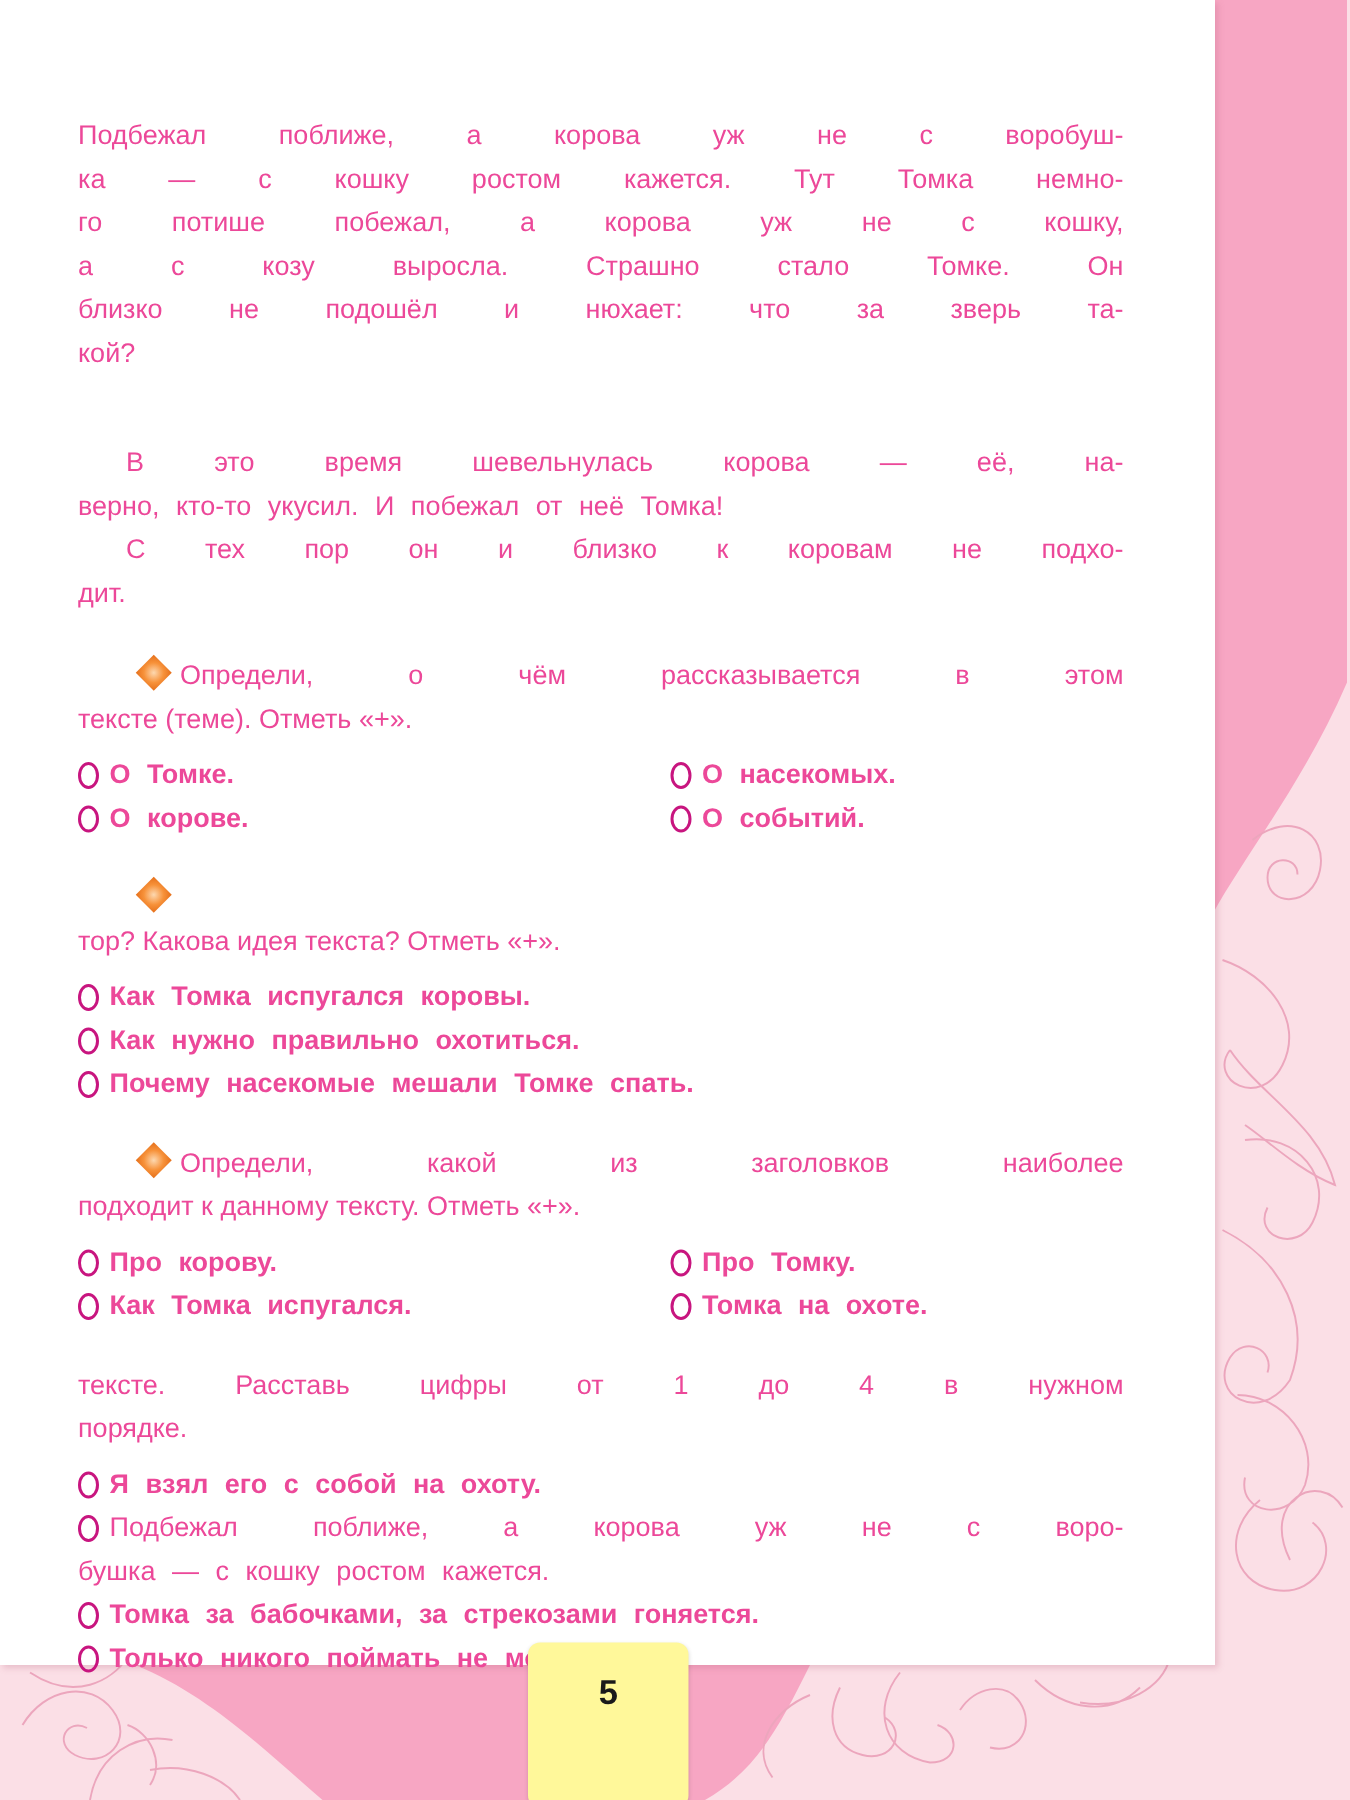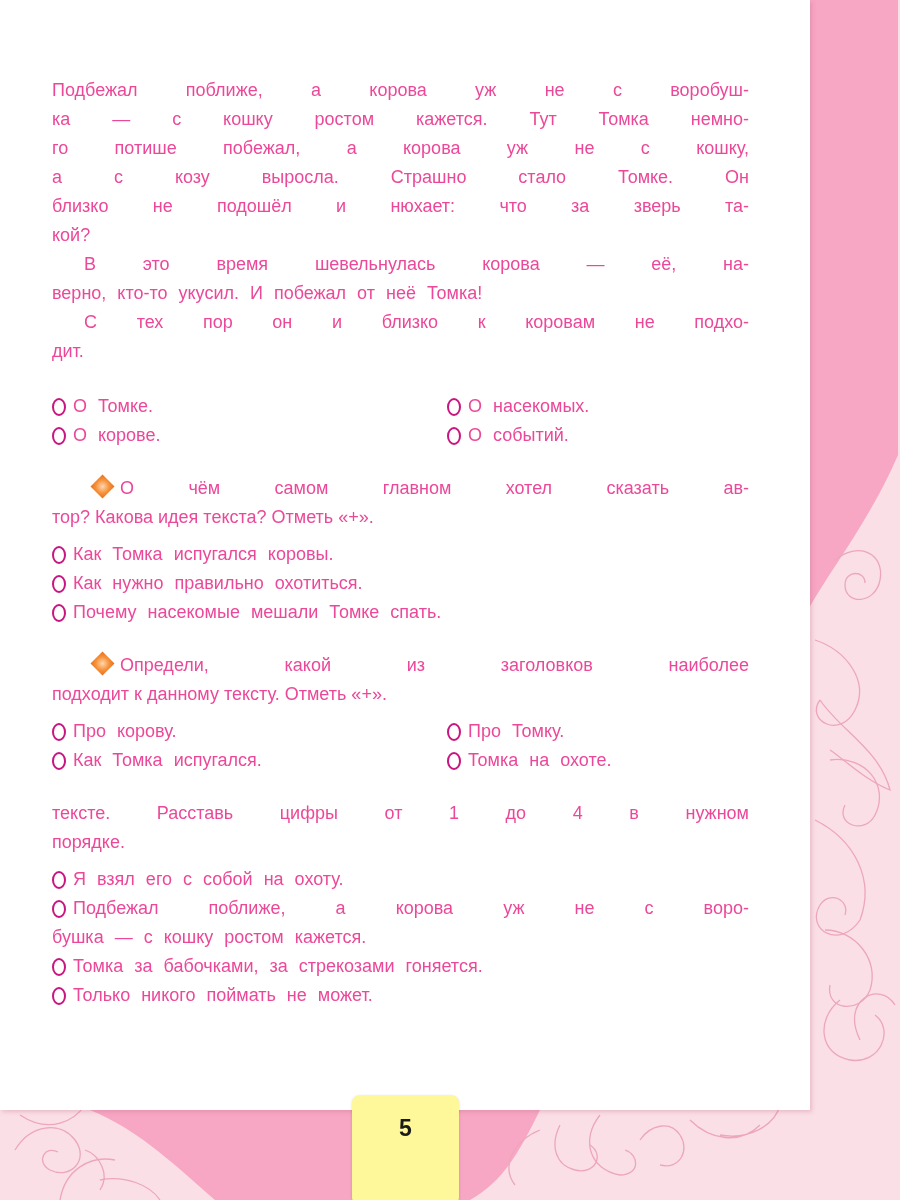--- a/index.html
+++ b/index.html
@@ -25,21 +25,21 @@
     .line.last { text-align-last:left; }
     .task { margin-top:24px; }
     .q { position:relative; }
     .diamond {
       display:inline-block; width:17px; height:17px; transform:rotate(45deg);
       background: radial-gradient(circle at 50% 50%, #fdd8b0 0%, #f7923a 55%, #e56f1a 100%);
       margin-left:42px; margin-right:9px; vertical-align:-1px;
     }
     .opts { margin-top:8px; }
     .opt-row { display:flex; height:29px; align-items:center; }
-    .opt { display:flex; align-items:center; word-spacing:6px; }
+    .opt { display:flex; align-items:center; word-spacing:6px;font-weight:bold; }
     .opt.col2 { position:absolute; left:395px;justify-content:space-between; }
     .opt-row { position:relative; }
     .circle {
       width:14px; height:18px; border:2px solid #c8157f; border-radius:50%;
       margin-right:7px; box-sizing:border-box; flex:none;
     }
     .pagenum {
       position:absolute; left:352px; top:1095px; width:107px; height:110px;
       background:#fff89a; border-radius:8px;
       box-shadow:0 1px 3px rgba(0,0,0,0.15);
@@ -82,30 +82,34 @@
     <div>
       <p class="para">
         <span class="line">Подбежал поближе, а корова уж не с воробуш-</span>
         <span class="line">ка — с кошку ростом кажется. Тут Томка немно-</span>
         <span class="line">го потише побежал, а корова уж не с кошку,</span>
         <span class="line">а с козу выросла. Страшно стало Томке. Он</span>
         <span class="line">близко не подошёл и нюхает: что за зверь та-</span>
         <span class="line last">кой?</span>
       </p>
       <p class="para">
-        <span class="line" style="padding-left:32px;">В это время шевельнулась корова — её, на-</span>
+        <span class="line" style="padding-left:32px;margin-top:44px;">В это время шевельнулась корова — её, на-</span>
         <span class="line last">верно, кто-то укусил. И побежал от неё Томка!</span>
       </p>
       <p class="para">
         <span class="line" style="padding-left:32px;">С тех пор он и близко к коровам не подхо-</span>
         <span class="line last">дит.</span>
       </p>
     </div>
 
     <div class="task" style="margin-top:26px;">
+      <div class="q">
+        <span class="line"><span class="diamond"></span><span>Определи, о чём рассказывается в этом</span></span>
+        <span class="line last">тексте (теме). Отметь «+».</span>
+      </div>
       <div class="opts">
         <div class="opt-row">
           <div class="opt">
               <span class="circle"></span>
               <span>О Томке.</span>
             </div>
           <div class="opt col2">
               <span class="circle"></span>
               <span>О насекомых.</span>
             </div>
@@ -118,21 +122,21 @@
           <div class="opt col2">
               <span class="circle"></span>
               <span>О событий.</span>
             </div>
         </div>
       </div>
     </div>
 
     <div class="task">
       <div class="q">
-        <span class="line"><span class="diamond"></span><span>О чём самом главном хотел сказать ав-</span></span>
+        <span class="line"><span class="diamond"></span></span>
         <span class="line last">тор? Какова идея текста? Отметь «+».</span>
       </div>
       <div class="opts">
         <div class="opt-row">
           <div class="opt">
               <span class="circle"></span>
               <span>Как Томка испугался коровы.</span>
             </div>
         </div>
         <div class="opt-row">

